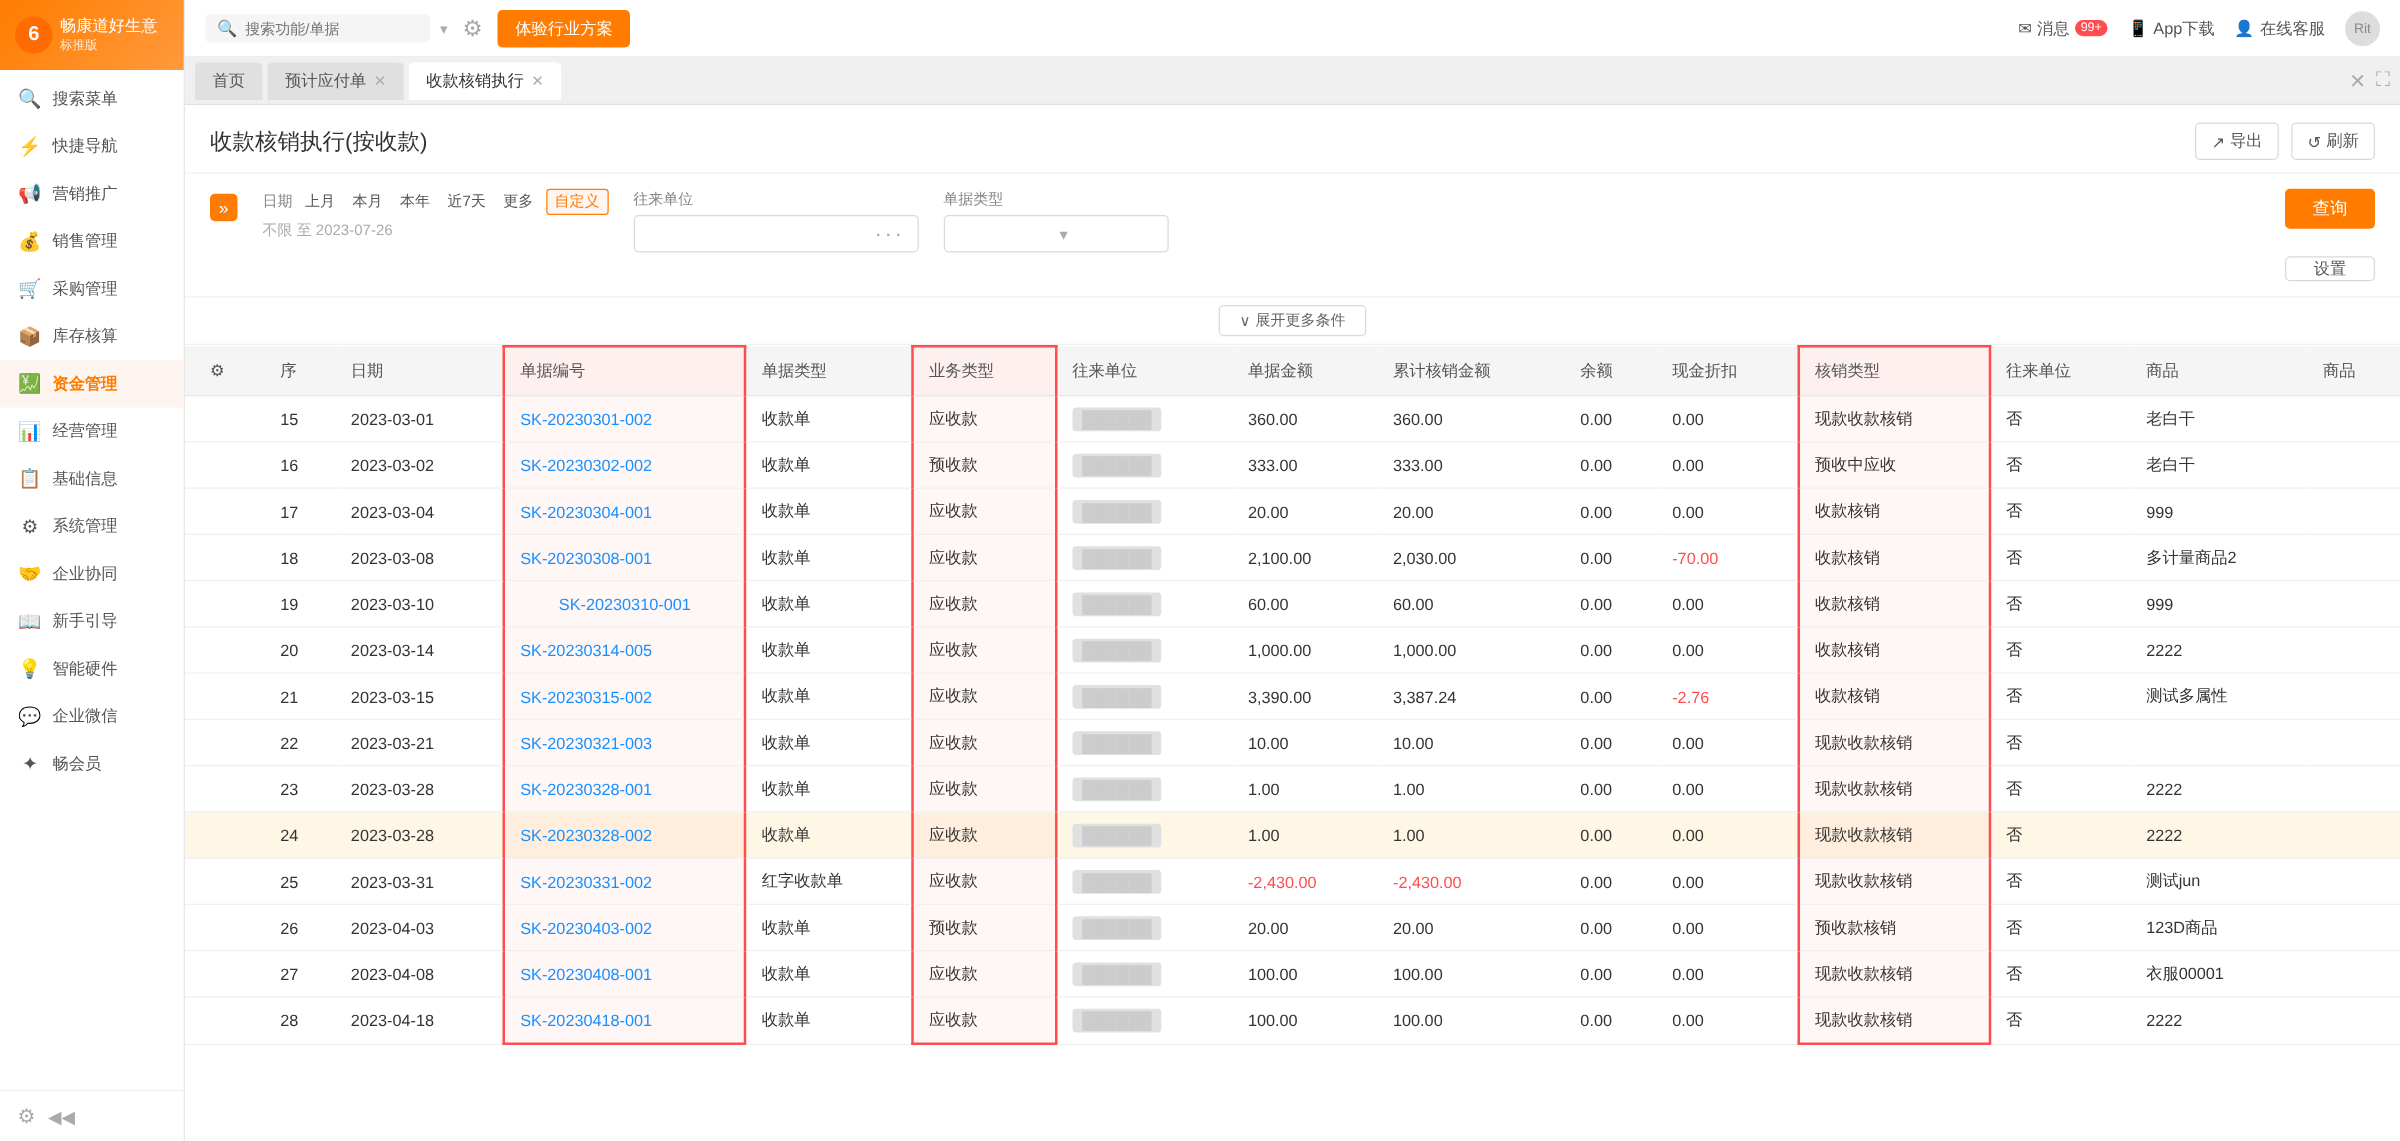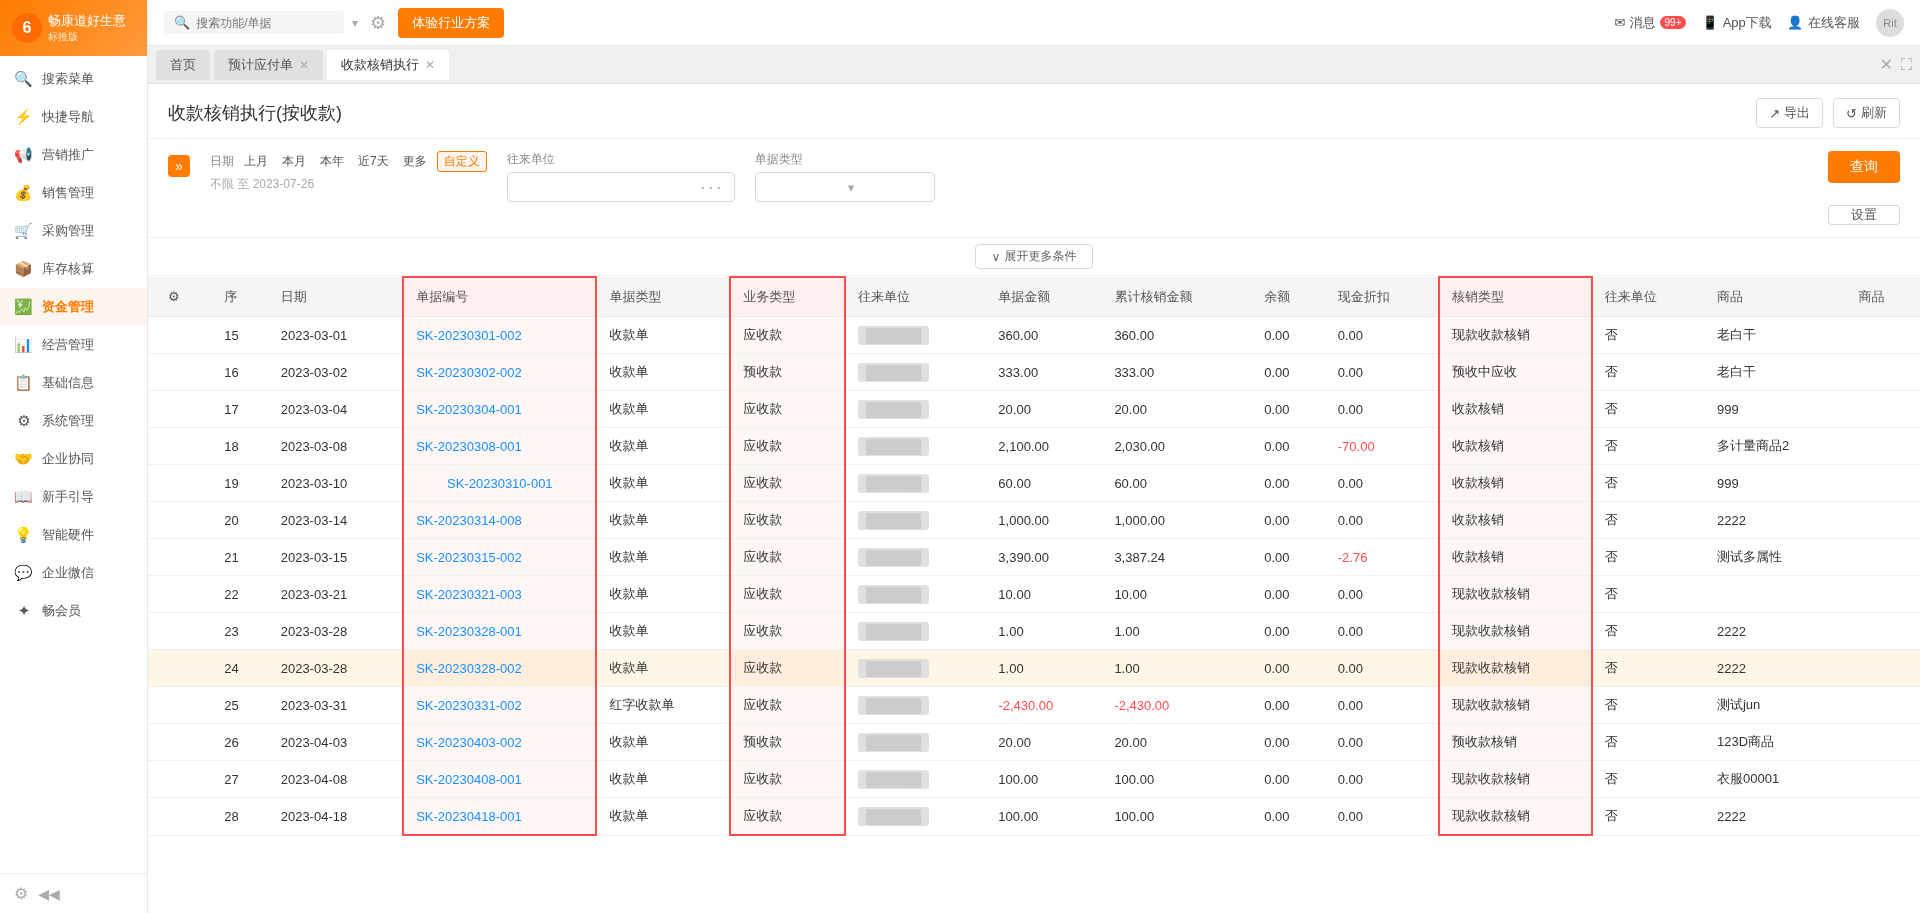--- a/index.html
+++ b/index.html
@@ -447,21 +447,21 @@
                 <td>0.00</td>
                 <td style="background: rgba(255, 80, 80, 0.05); border-left: 2px solid rgb(255, 77, 79); border-right: 2px solid rgb(255, 77, 79);">收款核销</td>
                 <td>否</td>
                 <td>999</td>
                 <td></td>
               </tr>
               <tr>
                 <td></td>
                 <td>20</td>
                 <td>2023-03-14</td>
-                <td style="background: rgba(255, 80, 80, 0.05); border-left: 2px solid rgb(255, 77, 79); border-right: 2px solid rgb(255, 77, 79);"><a class="link">SK-20230314-008</a></td>
+                <td style="background: rgba(255, 80, 80, 0.05); border-left: 2px solid rgb(255, 77, 79); border-right: 2px solid rgb(255, 77, 79);"><a class="link">SK-20230314-005</a></td>
                 <td>收款单</td>
                 <td style="background: rgba(255, 80, 80, 0.05); border-left: 2px solid rgb(255, 77, 79); border-right: 2px solid rgb(255, 77, 79);">应收款</td>
                 <td><span style="background: rgb(224, 224, 224); border-radius: 3px; padding: 2px 8px; color: rgb(204, 204, 204);">██████</span></td>
                 <td>1,000.00</td>
                 <td>1,000.00</td>
                 <td>0.00</td>
                 <td>0.00</td>
                 <td style="background: rgba(255, 80, 80, 0.05); border-left: 2px solid rgb(255, 77, 79); border-right: 2px solid rgb(255, 77, 79);">收款核销</td>
                 <td>否</td>
                 <td>2222</td>

